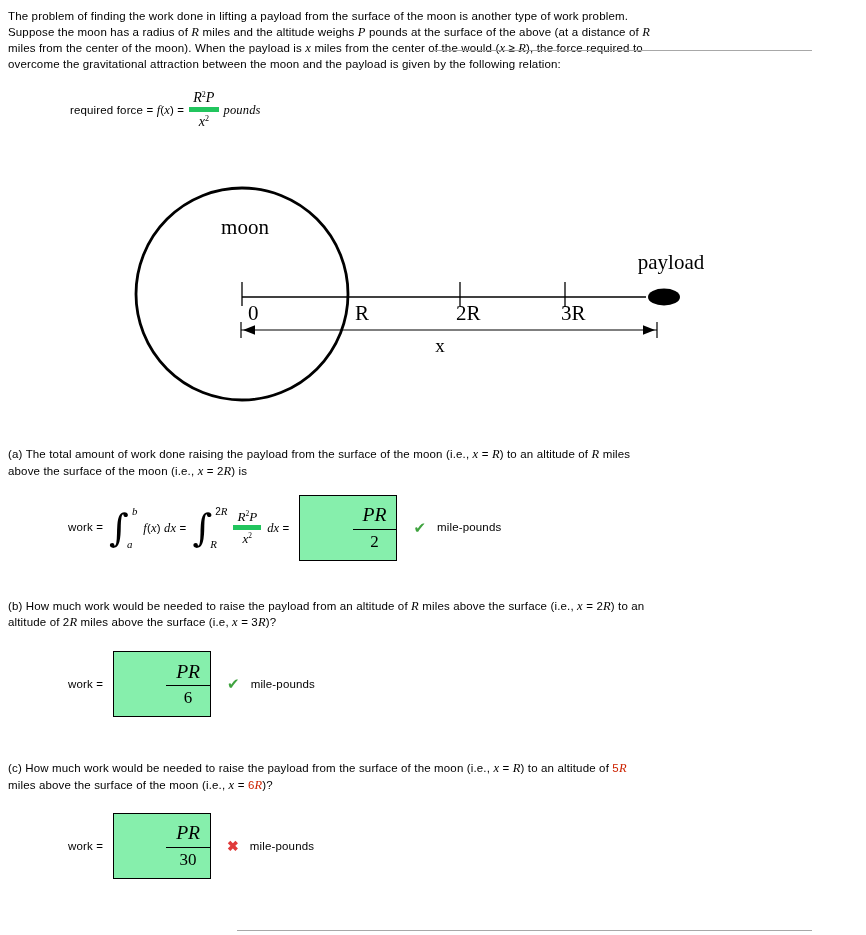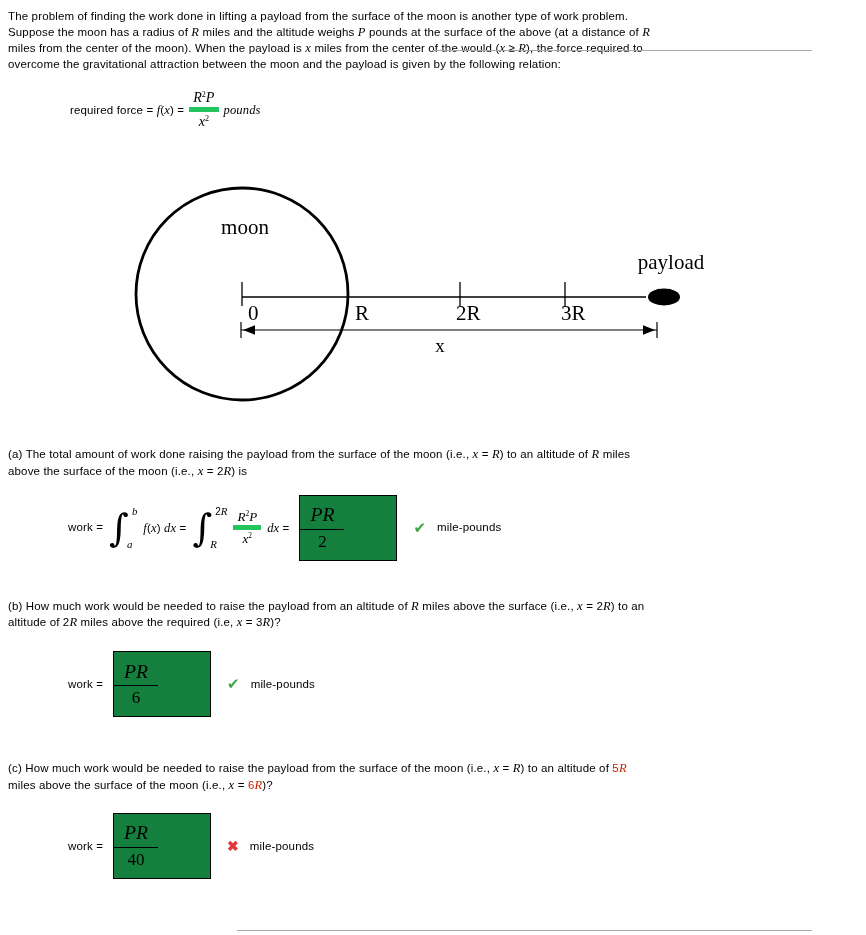--- a/index.html
+++ b/index.html
@@ -38,22 +38,22 @@
 
   .integral { display:inline-flex; align-items:center; height:48px; }
   .int-glyph { font-family:"DejaVu Serif", serif; font-size:38px; line-height:46px; }
   .int-limits { display:inline-flex; flex-direction:column; justify-content:space-between;
                 height:44px; font-size:10px; line-height:1; padding:1px 0; }
   .int-limits .top { margin-left:3px; }
   .int-limits .bot { margin-left:-2px; }
 
   .mfrac { font-size:12px; line-height:1.15; }
 
-  .answer-box { width:96px; height:64px; border:1.5px solid #000; background:#15803d;
-                display:inline-flex; align-items:center; justify-content:flex-start; margin-left:4px; }
+  .answer-box { width:96px; height:64px; border:1.5px solid #000; background:#86efac;
+                display:inline-flex; align-items:center; justify-content:flex-end; margin-left:4px; }
   .answer-frac { font-size:18px; line-height:1.1; }
   .answer-frac .num { padding:0 10px 3px; }
   .answer-frac .den { border-top:1.5px solid #000; padding:3px 10px 0; font-size:17px; }
 
   .mark { margin-left:10px; }
   .mark.correct { color:var(--correct, #3fa33f); font-size:15px; }
   .mark.wrong   { color:var(--incorrect, #e03a3a); font-size:14px; font-weight:700; }
   .unit { margin-left:5px; }
 
   .divider { position:absolute; height:0; border-top:1px solid #a8a8a8; }
@@ -137,21 +137,21 @@
       <span class="frac answer-frac">
         <span class="num"><span class="var">PR</span></span>
         <span class="den"><span>2</span></span>
       </span>
     </span>
     <span class="mark correct">✔</span>
     <span class="unit body-text">mile-pounds</span>
   </div>
 
   <p class="body-text pre part-q q-b"><span>(b) How much work would be needed to raise the payload from an altitude of </span><span class="var">R</span><span> miles above the surface (i.e., </span><span class="var">x</span><span> = 2</span><span class="var">R</span><span>) to an
-altitude of 2</span><span class="var">R</span><span> miles above the required (i.e, </span><span class="var">x</span><span> = 3</span><span class="var">R</span><span>)?</span></p>
+altitude of 2</span><span class="var">R</span><span> miles above the surface (i.e, </span><span class="var">x</span><span> = 3</span><span class="var">R</span><span>)?</span></p>
 
   <div class="work-row row-b">
     <span class="body-text">work =</span>
     <span class="answer-box">
       <span class="frac answer-frac">
         <span class="num"><span class="var">PR</span></span>
         <span class="den"><span>6</span></span>
       </span>
     </span>
     <span class="mark correct">✔</span>
@@ -159,21 +159,21 @@
   </div>
 
   <p class="body-text pre part-q q-c"><span>(c) How much work would be needed to raise the payload from the surface of the moon (i.e., </span><span class="var">x</span><span> = </span><span class="var">R</span><span>) to an altitude of </span><span class="red">5</span><span class="var red">R</span><span>
 miles above the surface of the moon (i.e., </span><span class="var">x</span><span> = </span><span class="red">6</span><span class="var red">R</span><span>)?</span></p>
 
   <div class="work-row row-c">
     <span class="body-text">work =</span>
     <span class="answer-box">
       <span class="frac answer-frac">
         <span class="num"><span class="var">PR</span></span>
-        <span class="den"><span>40</span></span>
+        <span class="den"><span>30</span></span>
       </span>
     </span>
     <span class="mark wrong">✖</span>
     <span class="unit body-text">mile-pounds</span>
   </div>
 
   <div class="divider divider-bottom"></div>
 
 </div>
 

